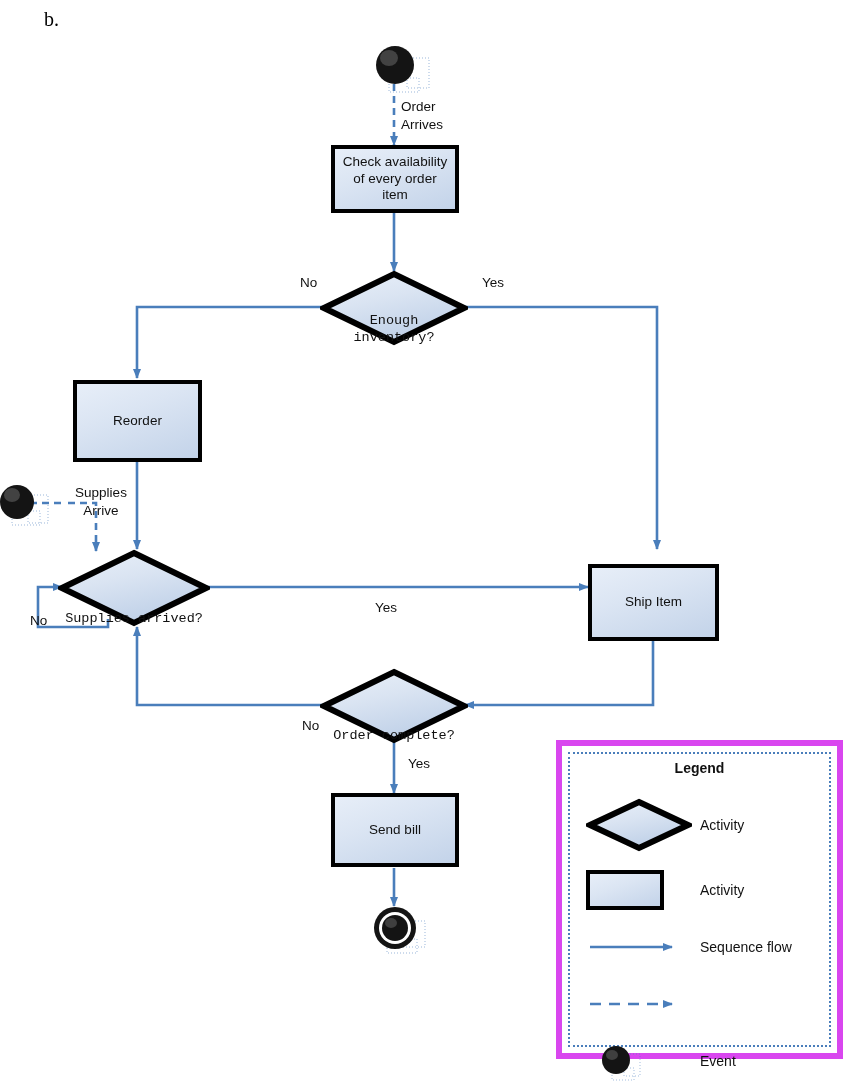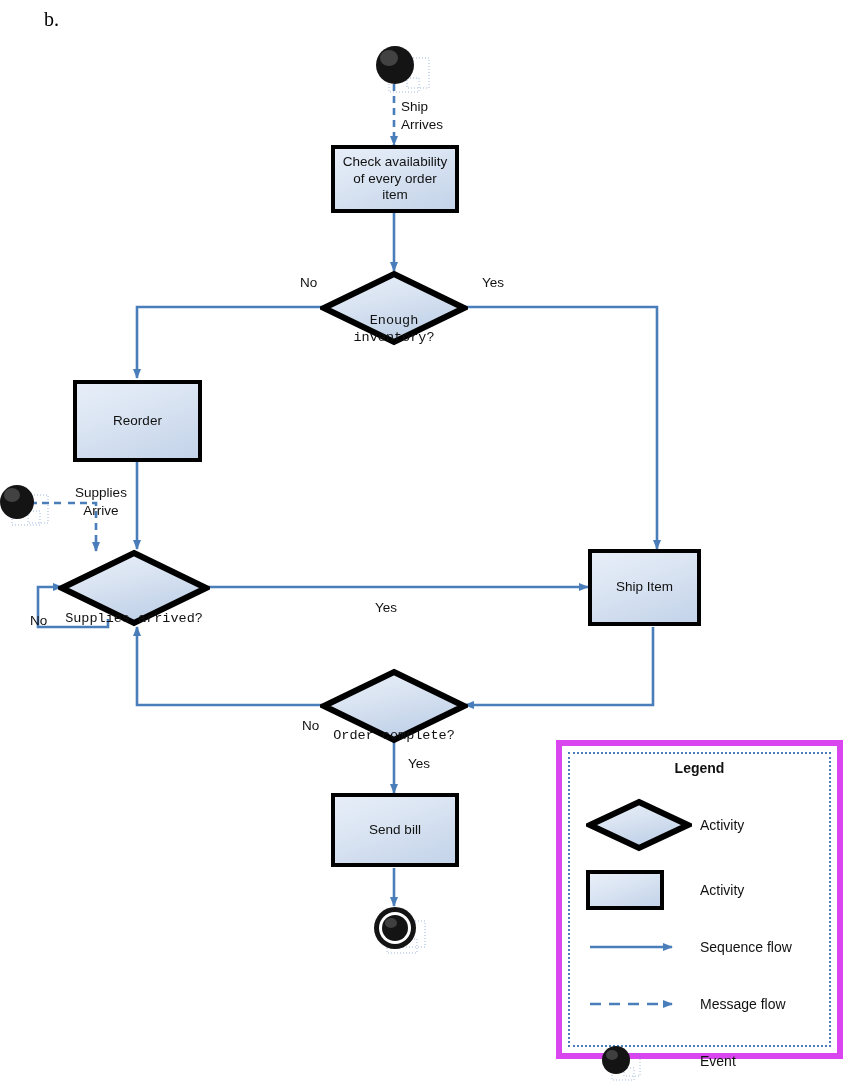--- a/index.html
+++ b/index.html
@@ -102,21 +102,21 @@
     <g opacity="0.55">
       <rect x="34" y="12" width="22" height="30" fill="none" stroke="#4a7ebb" stroke-width="1" stroke-dasharray="1,2"></rect>
       <rect x="16" y="32" width="30" height="14" fill="none" stroke="#4a7ebb" stroke-width="1" stroke-dasharray="1,2"></rect>
     </g>
     <ellipse cx="22" cy="19" rx="19" ry="19" fill="#141414"></ellipse>
     <ellipse cx="16" cy="12" rx="9" ry="8" fill="#4a4a4a" opacity="0.85"></ellipse>
   </svg>
 </div>
 
 <div class="elabel" style="left:401px;top:98px;line-height:1.32;">
-  <div>Ship</div>
+  <div>Order</div>
   <div>Arrives</div>
 </div>
 
 <div class="node activity" style="left:331px;top:145px;width:128px;height:68px;">
   <div class="lbl">
     <div>Check availability</div>
     <div>of every order item</div>
   </div>
 </div>
 
@@ -156,21 +156,21 @@
 <div class="node decision" style="left:58px;top:549px;width:152px;height:78px;">
   <svg width="152" height="78" viewBox="0 0 152 78">
     <polygon points="76,4 148,39 76,74 4,39" fill="url(#shfill)" stroke="#000" stroke-width="6" stroke-linejoin="miter"></polygon>
   </svg>
   <div class="dlbl">Supplies arrived?</div>
 </div>
 
 <div class="elabel" style="left:30px;top:613px;">No</div>
 <div class="elabel" style="left:375px;top:600px;">Yes</div>
 
-<div class="node activity" style="left:588px;top:549px;width:113px;height:77px;">
+<div class="node activity" style="left:588px;top:564px;width:131px;height:77px;">
   <div class="lbl">Ship Item</div>
 </div>
 
 <div class="node decision" style="left:320px;top:668px;width:148px;height:76px;">
   <svg width="148" height="76" viewBox="0 0 148 76">
     <polygon points="74,4 144,38 74,72 4,38" fill="url(#shfill)" stroke="#000" stroke-width="6" stroke-linejoin="miter"></polygon>
   </svg>
   <div class="dlbl">Order complete?</div>
 </div>
 
@@ -220,21 +220,20 @@
     <div class="lgbox"></div>
     <div class="lgtxt">Activity</div>
   </div>
 
   <div class="lgrow" style="top:231px;">
     <div class="lgart">
       <svg width="106" height="54" viewBox="0 0 106 54">
         <path d="M4,27 L86,27" stroke="#4a7ebb" stroke-width="2.6" fill="none" stroke-dasharray="11,8" marker-end="url(#ah)"></path>
       </svg>
     </div>
-    <div class="lgtxt">Message flow</div>
   </div>
 
   <div class="lgrow" style="top:288px;">
     <div class="lgart">
       <svg width="106" height="54" viewBox="0 0 106 54">
         <g opacity="0.5">
           <rect x="38" y="20" width="16" height="22" fill="none" stroke="#4a7ebb" stroke-width="1" stroke-dasharray="1,2"></rect>
           <rect x="26" y="34" width="22" height="12" fill="none" stroke="#4a7ebb" stroke-width="1" stroke-dasharray="1,2"></rect>
         </g>
         <circle cx="30" cy="26" r="14" fill="#141414"></circle>

